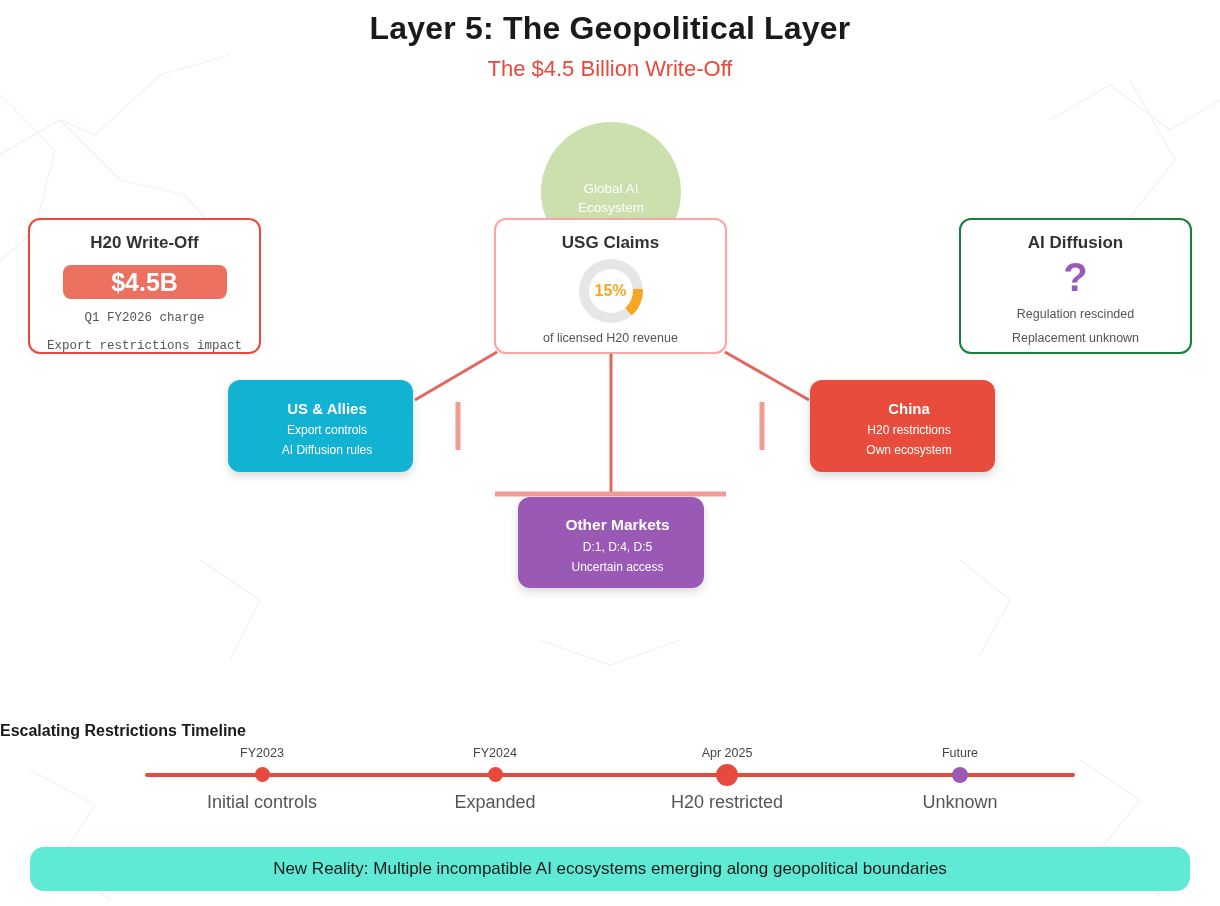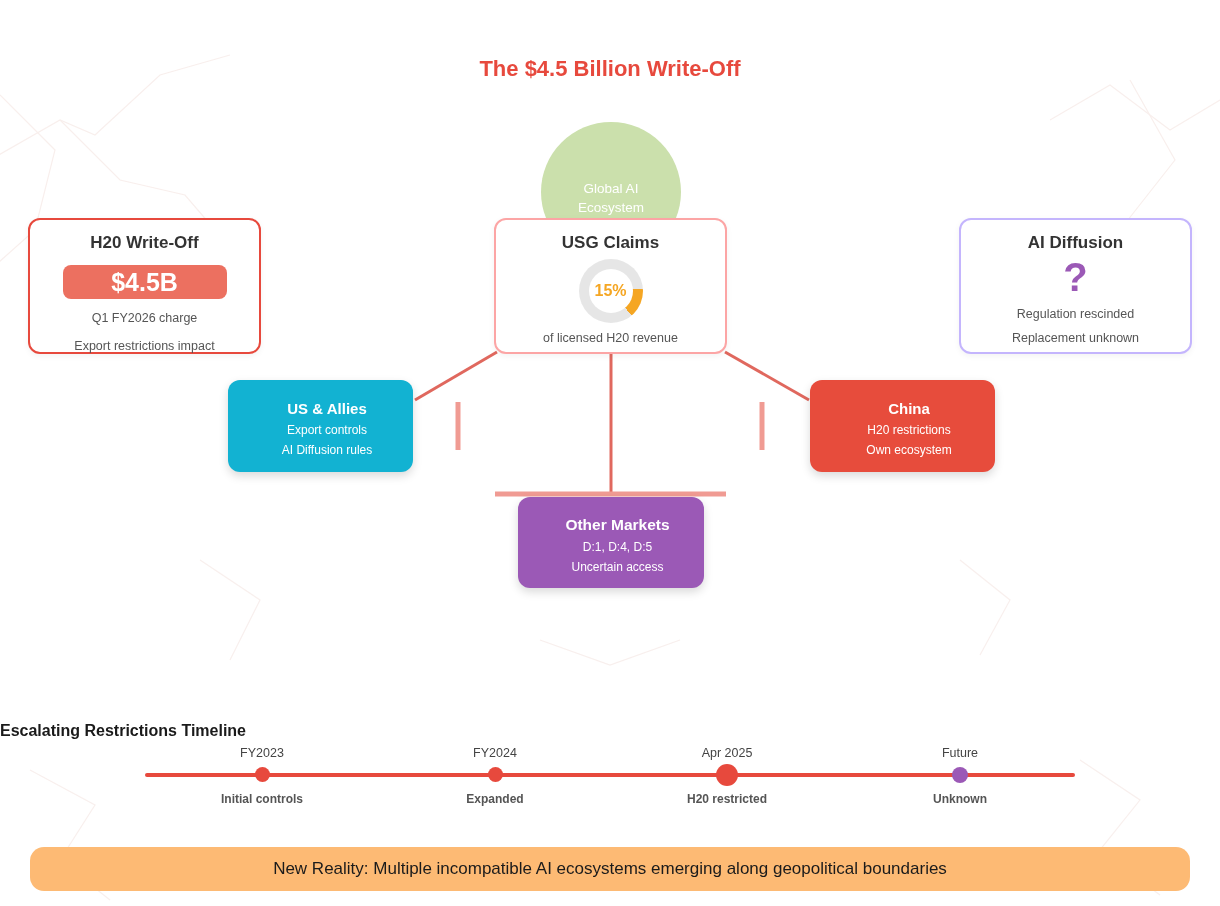--- a/index.html
+++ b/index.html
@@ -20,21 +20,21 @@
     pointer-events: none;
   }
   
   .main-title {
     position: absolute; left: 0; top: 10px; width: 100%;
     text-align: center; font-size: 32px; font-weight: 700; color: #1a1a1a;
     letter-spacing: 0.2px;
   }
   .sub-title {
     position: absolute; left: 0; top: 56px; width: 100%;
-    text-align: center; font-size: 22px; font-weight: 700; color: #e7493d;
+    text-align: center; font-size: 22px; font-weight: 400; color: #e7493d;
   }
   .byline {
     position: absolute; left: 0; top: 92px; width: 100%;
     text-align: center; font-size: 15px; font-style: italic; color: #777777;
   }
   
   .eco-circle {
     position: absolute; left: 541px; top: 122px;
     width: 140px; height: 140px; border-radius: 50%;
     background: #cbe0ac; z-index: 1;
@@ -43,29 +43,29 @@
   }
   
   .card {
     position: absolute; width: 233px; height: 136px;
     background: #ffffff; border-radius: 12px; z-index: 2;
     box-shadow: 0 2px 6px rgba(0,0,0,0.05);
     text-align: center;
   }
   .card.h20 { left: 28px; top: 218px; border: 2px solid #e7493d; }
   .card.usg { left: 494px; top: 218px; border: 2px solid #fca5a5; }
-  .card.diff { left: 959px; top: 218px; border: 2px solid #c4b5fd; }
+  .card.diff { left: 959px; top: 218px; border: 2px solid #15803d; }
   .card-title { margin-top: 13px; font-size: 17px; font-weight: 700; color: #333333; text-align: center; }
   .pill {
     margin: 12px auto 0 auto; width: 164px; height: 34px;
     background: #ec7060; border-radius: 8px;
     color: #ffffff; font-size: 25px; font-weight: 700; line-height: 34px;
   }
   .card-caption { font-size: 12.5px; color: #555555; line-height: 18px; }
-  .h20 .card-caption { margin-top: 10px; }
+  .h20 .card-caption { margin-top: 10px; font-family: Liberation Mono, monospace; }
   
   .donut-wrap { position: relative; width: 64px; height: 64px; margin: 6px auto 0 auto; }
   .donut {
     width: 64px; height: 64px; border-radius: 50%;
     background: conic-gradient(#e6e6e6 0deg 86deg, #f5a623 86deg 140deg, #e6e6e6 140deg 360deg);
   }
   .donut-hole {
     position: absolute; left: 10px; top: 10px; width: 44px; height: 44px;
     border-radius: 50%; background: #ffffff;
   }
@@ -93,29 +93,29 @@
   
   .tl-title {
     position: absolute; left: 0; top: 722px; width: 100%;
     text-align: left; font-size: 16px; font-weight: 700; color: #1a1a1a;
   }
   .tl-line {
     position: absolute; left: 145px; top: 773px; width: 930px; height: 4px;
     background: #e7493d; border-radius: 2px;
   }
   .tl-label { position: absolute; top: 746px; width: 140px; text-align: center; font-size: 12.5px; color: #444444; }
-  .tl-caption { position: absolute; top: 792px; width: 140px; text-align: center; font-size: 12px; color: #555555; font-weight: bold; }
+  .tl-caption { position: absolute; top: 792px; width: 140px; text-align: center; font-size: 18px; color: #555555; }
   .tl-dot { position: absolute; border-radius: 50%; }
   .tl-dot.small { width: 15px; height: 15px; top: 767px; background: #e7493d; }
   .tl-dot.big { width: 22px; height: 22px; top: 764px; background: #e7493d; }
   .tl-dot.future { width: 16px; height: 16px; top: 767px; background: #9b59b6; }
   
   .banner {
     position: absolute; left: 30px; top: 847px; width: 1160px; height: 44px;
-    background: #fdba74; border-radius: 14px;
+    background: #5eead4; border-radius: 14px;
     text-align: center; line-height: 44px;
     font-size: 17px; color: #1b1b1b;
   }
 </style>
 </head>
 <body>
 
 <div class="stage">
 
   <svg class="bg-pattern" viewBox="0 0 1220 906">
@@ -126,20 +126,21 @@
       <path d="M1050 120 L1110 85 L1170 130 L1220 100"></path>
       <path d="M1130 80 L1175 160 L1120 230 L1150 290"></path>
       <path d="M30 770 L95 805 L60 860 L110 900"></path>
       <path d="M1080 760 L1140 800 L1100 850 L1160 895"></path>
       <path d="M540 640 L610 665 L680 640"></path>
       <path d="M200 560 L260 600 L230 660"></path>
       <path d="M960 560 L1010 600 L980 655"></path>
     </g>
   </svg>
 
+  <div class="main-title">Layer 5: The Geopolitical Layer</div>
   <div class="sub-title">The $4.5 Billion Write-Off</div>
 
   <div class="eco-circle">
     <div>Global AI</div>
     <div>Ecosystem</div>
   </div>
 
   <svg class="connectors" viewBox="0 0 1220 906">
     <line x1="497" y1="352" x2="415" y2="400" stroke="#e0685e" stroke-width="3"></line>
     <line x1="725" y1="352" x2="809" y2="400" stroke="#e0685e" stroke-width="3"></line>

